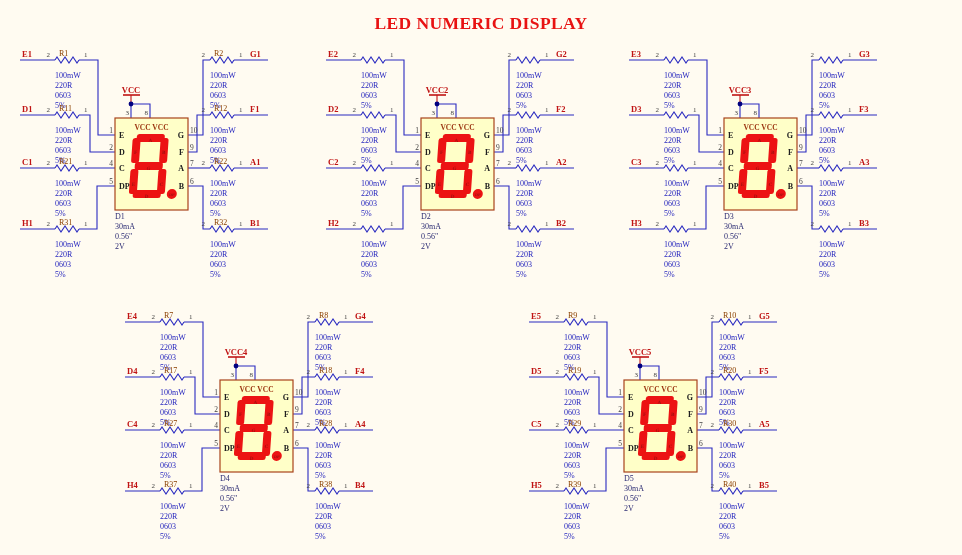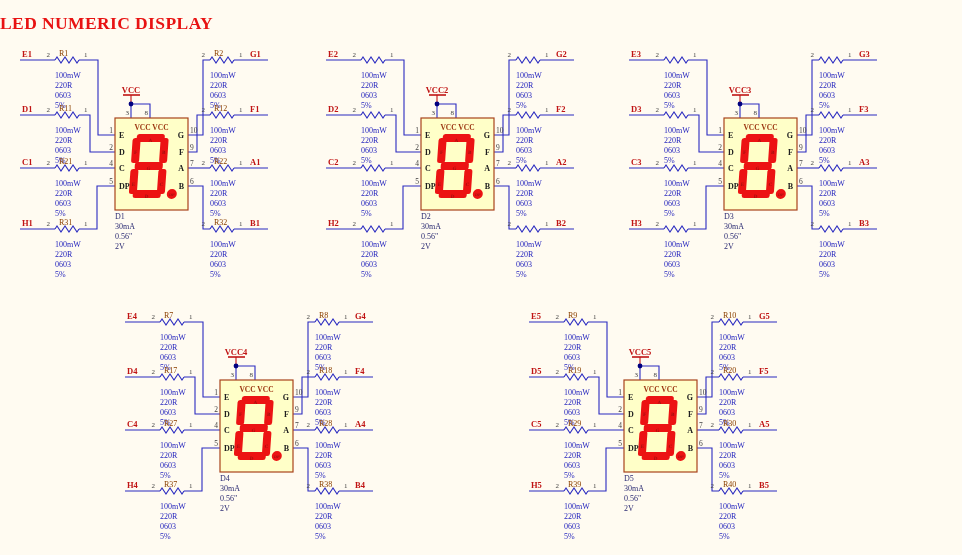--- a/index.html
+++ b/index.html
@@ -1,18 +1,18 @@
 <!DOCTYPE html>
 <html><head>
 <meta charset="utf-8">
 <style>
   html,body{margin:0;padding:0;}
   body{width:962px;height:555px;overflow:hidden;font-family:"Liberation Serif",serif;}
   .canvas{position:relative;width:962px;height:555px;}
-  .sheet-title{position:absolute;top:13px;left:0;width:962px;
+  .sheet-title{position:absolute;top:13px;left:0;width:962px;text-align:center;
     font-family:"Liberation Serif",serif;font-size:17.5px;font-weight:bold;letter-spacing:.4px;}
   svg{position:absolute;top:0;left:0;}
   svg text{font-family:"Liberation Serif",serif;}
 </style>
 </head>
 <body style="background: rgb(255, 251, 241);">
 
 <div class="canvas">
   <div class="sheet-title" style="color: rgb(232, 18, 18);">LED NUMERIC DISPLAY</div>
   <svg id="schematic" width="962" height="555" viewBox="0 0 962 555">

